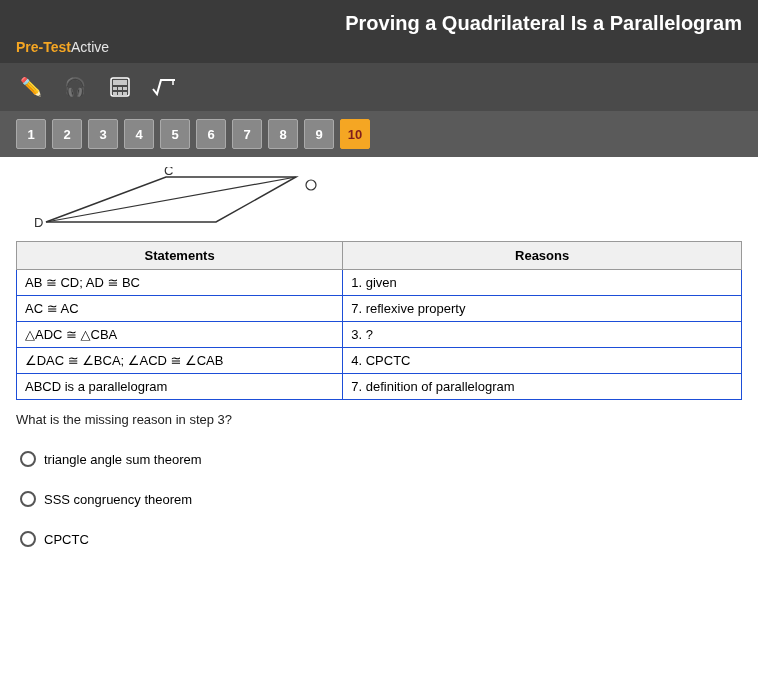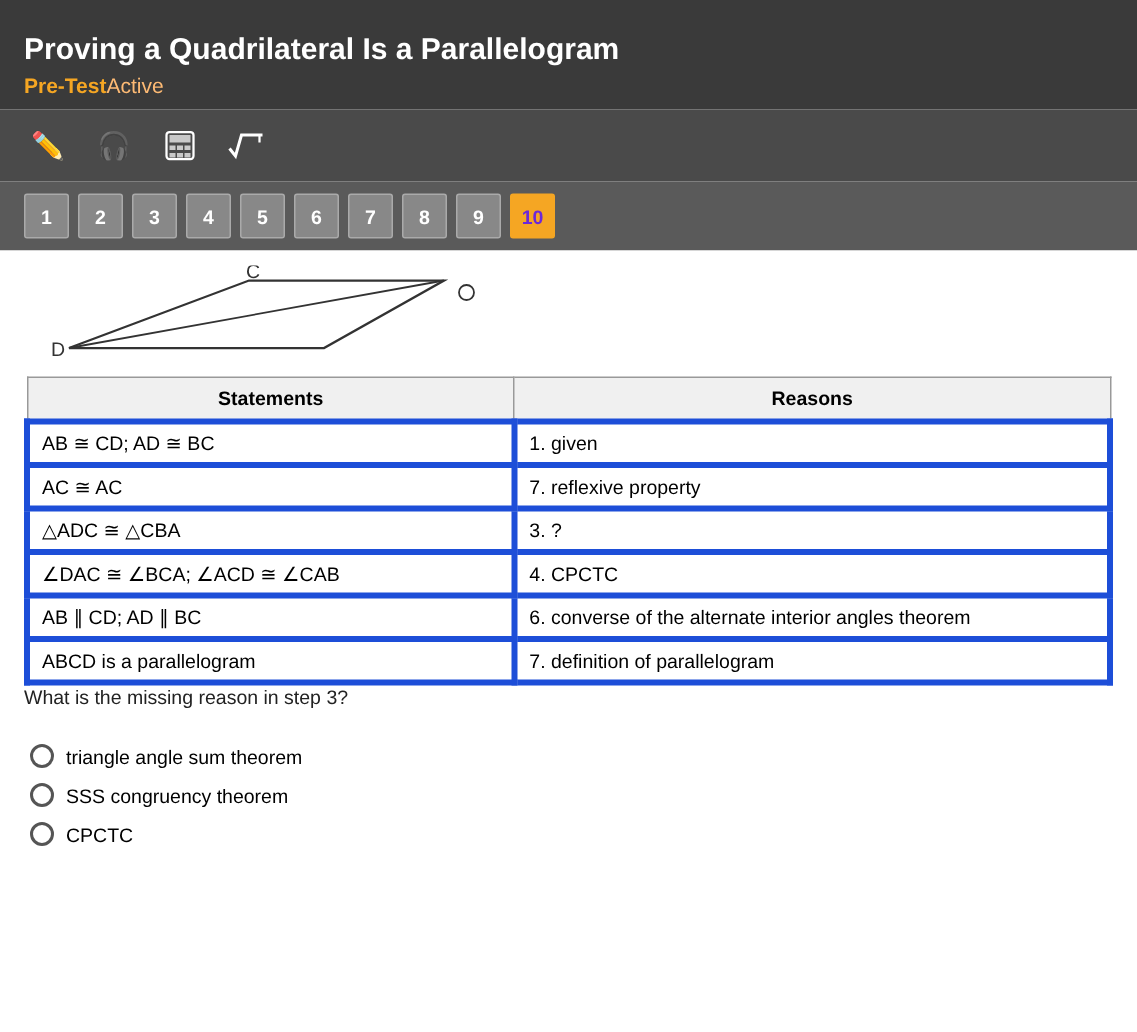--- a/index.html
+++ b/index.html
@@ -6,39 +6,40 @@
     body {
       width: 758px;
       min-height: 688px;
       font-family: Arial, sans-serif;
       background: #fff;
     }
 
     
     .header {
       background: #3a3a3a;
-      padding: 22px 16px 8px 16px;
+      padding: 12px 16px 8px 16px;
+      text-align: right;
     }
     .page-title {
       color: #fff;
       font-size: 20px;
       font-weight: bold;
       margin-bottom: 4px;
     }
     .subtitle-row {
       display: flex;
       align-items: center;
     }
     .pre-test-label {
       color: #f5a623;
       font-size: 14px;
       font-weight: bold;
     }
     .active-badge {
-      color: #fdba74;
+      color: #e5e5e5;
       font-size: 14px;
     }
 
     
     .toolbar {
       background: #4a4a4a;
       padding: 8px 16px;
       display: flex;
       align-items: center;
       gap: 12px;
@@ -72,51 +73,52 @@
       font-weight: bold;
       display: flex;
       align-items: center;
       justify-content: center;
       cursor: pointer;
       border-radius: 2px;
     }
     .q-btn.active {
       background: #f5a623;
       border-color: #f5a623;
-      color: #6d28d9;
+      color: #7f1d1d;
     }
 
     
     .main-content {
       background: #fff;
       padding: 10px 16px 16px 16px;
     }
 
     
     .diagram-area {
       height: 70px;
       position: relative;
       margin-bottom: 4px;
     }
 
     
     .proof-table {
       width: 100%;
       border-collapse: collapse;
       font-size: 13px;
+      margin-bottom: 12px;
     }
     .proof-table th {
       border: 1px solid #999;
       padding: 6px 10px;
       background: #f0f0f0;
       text-align: center;
       font-weight: bold;
     }
     .proof-table td {
-      border: 4px solid #1d4ed8;
+      border: 1px solid #1d4ed8;
       padding: 5px 8px;
       vertical-align: top;
     }
     .col-statements {
       width: 45%;
     }
     .col-reasons {
       width: 55%;
     }
 
@@ -124,21 +126,21 @@
     .question-text {
       font-size: 13px;
       margin-bottom: 24px;
       color: #222;
     }
 
     
     .answer-choices {
       display: flex;
       flex-direction: column;
-      gap: 10px;
+      gap: 24px;
       padding-left: 4px;
     }
     .answer-choice {
       display: flex;
       align-items: center;
       gap: 8px;
       font-size: 13px;
       cursor: pointer;
     }
     .radio-circle {
@@ -238,24 +240,20 @@
       </tr>
       <tr>
         <td>△ADC ≅ △CBA</td>
         <td>3. ?</td>
       </tr>
       <tr>
         <td>∠DAC ≅ ∠BCA; ∠ACD ≅ ∠CAB</td>
         <td>4. CPCTC</td>
       </tr>
       <tr>
-        <td>AB ∥ CD; AD ∥ BC</td>
-        <td>6. converse of the alternate interior angles theorem</td>
-      </tr>
-      <tr>
         <td>ABCD is a parallelogram</td>
         <td>7. definition of parallelogram</td>
       </tr>
     </tbody>
   </table>
 
   <div class="question-text">What is the missing reason in step 3?</div>
 
   <div class="answer-choices">
     <label class="answer-choice">

